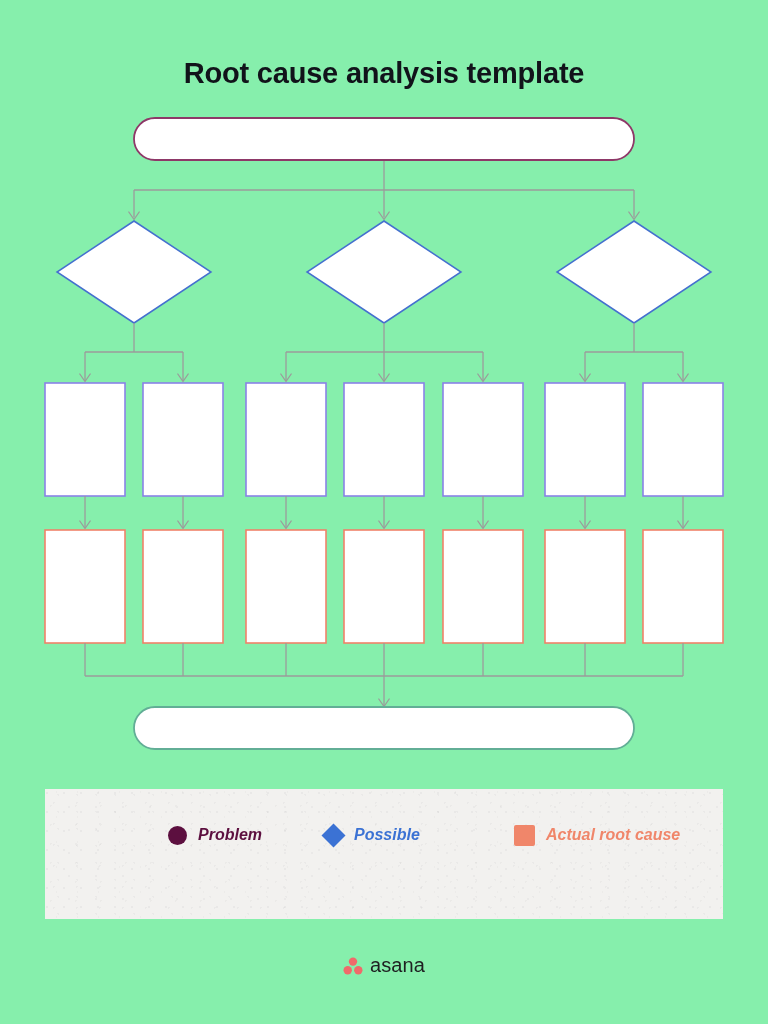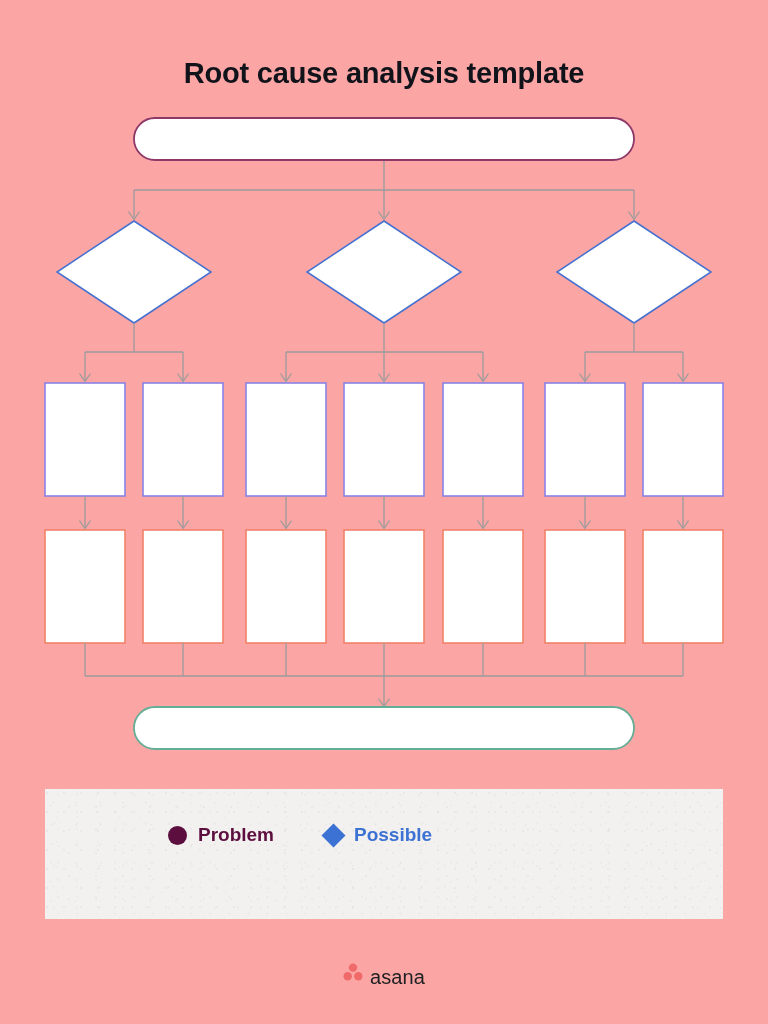--- a/index.html
+++ b/index.html
@@ -12,21 +12,21 @@
     height: 1024px;
     overflow: hidden;
     font-family: "Liberation Sans", sans-serif;
     color: #1a1a1a;
   }
 
   #page {
     position: relative;
     width: 768px;
     height: 1024px;
-    background: #fca5a5;
+    background: #86efac;
   }
 
   
   #title {
     position: absolute;
     left: 0;
     top: 38px;
     width: 768px;
     text-align: center;
     font-size: 29px;
@@ -74,23 +74,24 @@
     align-items: center;
   }
 
   .legend-item {
     display: flex;
     align-items: center;
     gap: 11px;
   }
 
   .legend-label {
-    font-size: 19px;
+    font-size: 16px;
     font-weight: 700;
     white-space: nowrap;
+    font-style: italic;
   }
 
   .swatch-circle {
     width: 19px;
     height: 19px;
     border-radius: 50%;
     flex: 0 0 auto;
   }
   .swatch-diamond {
     width: 17px;
@@ -119,21 +120,20 @@
   }
   #asana-mark {
     display: block;
   }
   #asana-word {
     font-size: 20px;
     font-weight: 400;
     letter-spacing: 0.1px;
     color: #1e1f21;
     font-family: "Liberation Sans", sans-serif;
-    margin-top: 12px;
   }
 </style>
 </head>
 <body>
 
 <div id="page">
 
   <h1 id="title">Root cause analysis template</h1>
 
   <svg id="diagram" viewBox="0 0 768 780" width="768" height="780">
@@ -261,20 +261,24 @@
         <span class="legend-label" style="color:#5c0f3f">Problem</span>
       </div>
 
 
 
       <div class="legend-item">
         <span class="swatch-diamond" style="background:#3b72d4"></span>
         <span class="legend-label" style="color:#3b72d4">Possible</span>
       </div>
 
+      <div class="legend-item">
+        <span class="swatch-square" style="background:#f0866a"></span>
+        <span class="legend-label" style="color:#f0866a">Actual root cause</span>
+      </div>
 
       <div></div>
 
     </div>
   </div>
 
   <div id="asana-logo">
     <svg id="asana-mark" width="20" height="18" viewBox="0 0 20 18">
       <circle cx="10" cy="4.6" r="4.2" fill="#f06a6a"></circle>
       <circle cx="4.7" cy="13.2" r="4.2" fill="#f06a6a"></circle>

